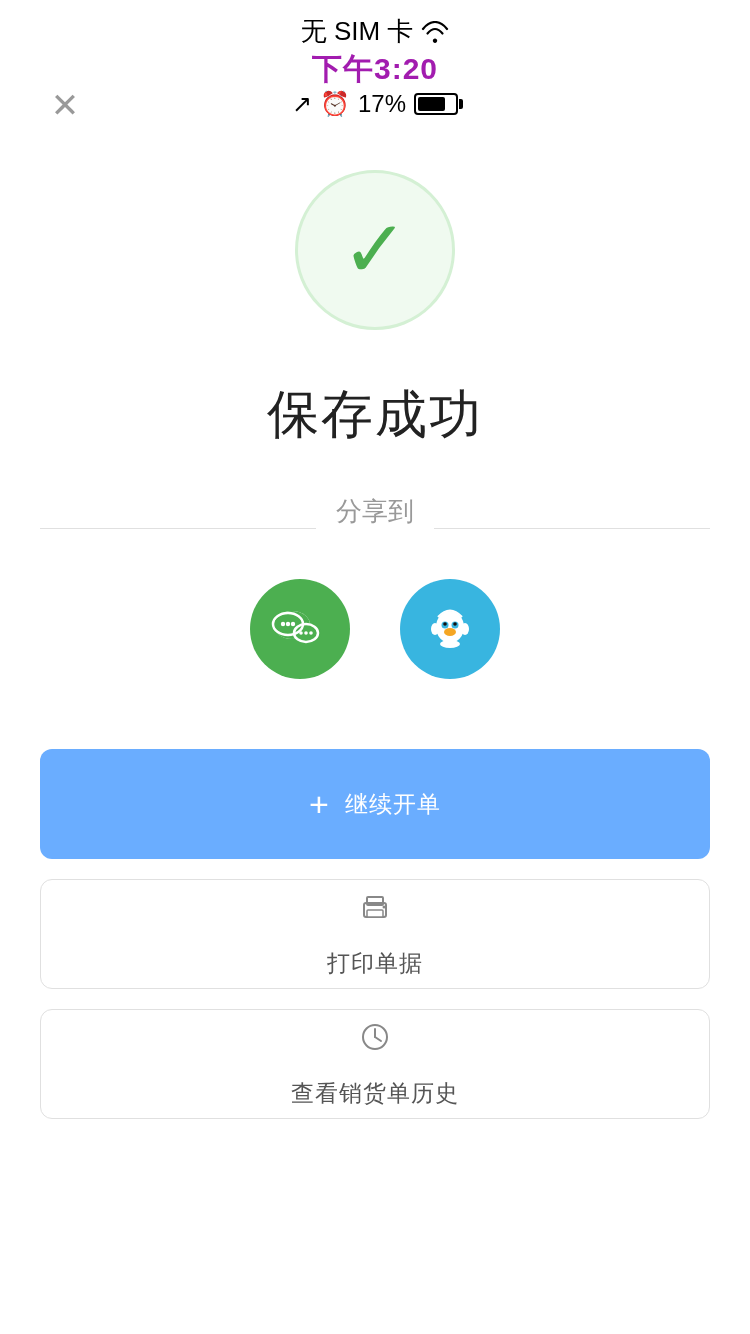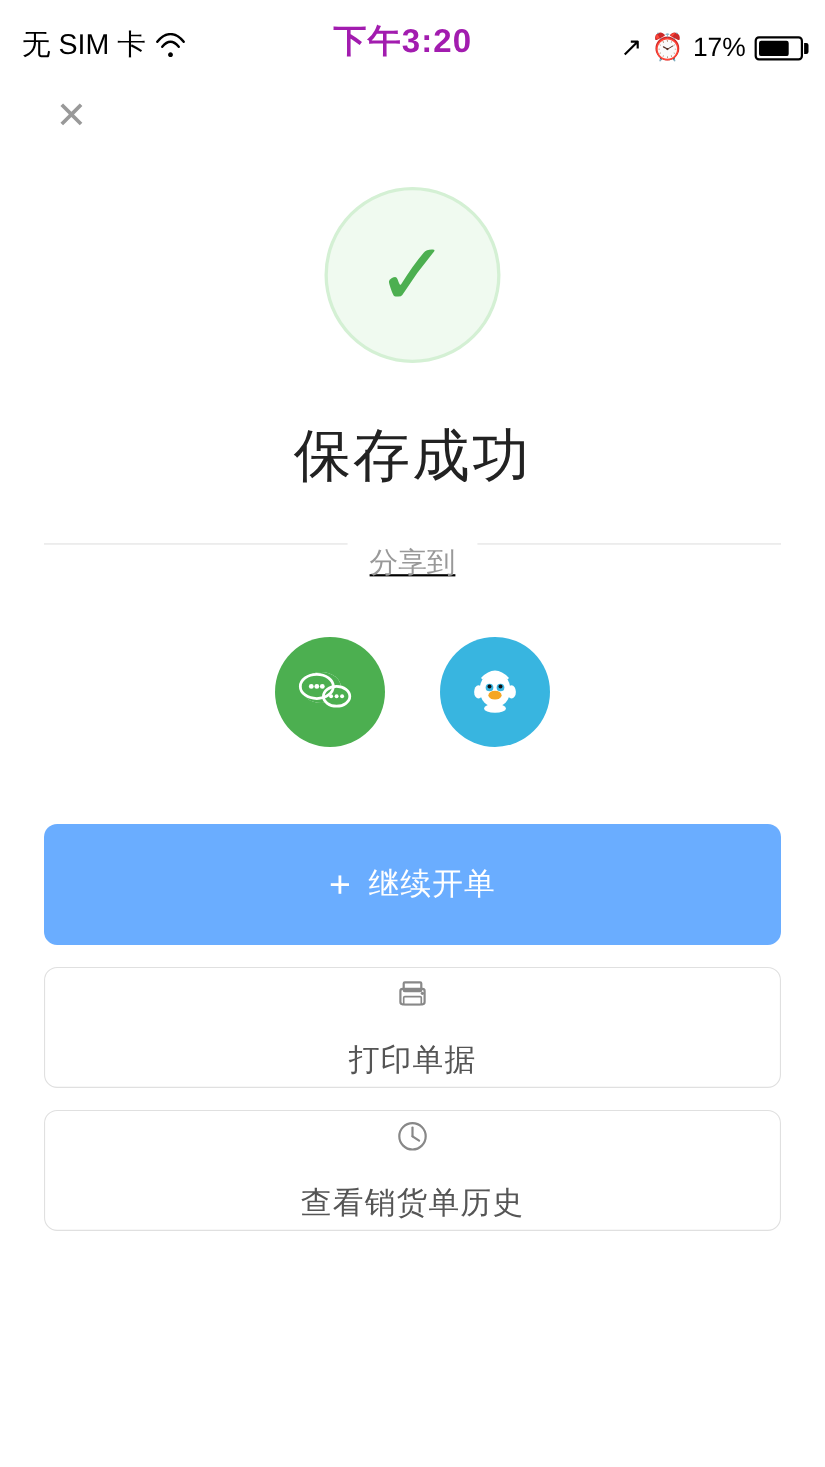--- a/index.html
+++ b/index.html
@@ -13,25 +13,26 @@
       width: 750px;
       height: 1334px;
       background: #ffffff;
       font-family: -apple-system, 'PingFang SC', 'Helvetica Neue', Arial, sans-serif;
       overflow: hidden;
     }
 
     
     .status-bar {
       display: flex;
-      align-items: flex-end;
+      align-items: center;
       justify-content: space-between;
-      padding: 2px 20px;
+      padding: 14px 20px;
       height: 60px;
       background: #ffffff;
+      flex-direction: column;
     }
 
     .status-left {
       display: flex;
       align-items: center;
       gap: 8px;
       font-size: 26px;
       color: #000;
       font-weight: 500;
     }
@@ -149,24 +150,23 @@
       font-weight: 400;
       color: #222;
       margin-bottom: 44px;
       letter-spacing: 2px;
     }
 
     
     .share-divider {
       width: 100%;
       display: flex;
-      align-items: flex-start;
+      align-items: flex-end;
       gap: 20px;
       margin-bottom: 50px;
-      text-decoration: underline;
     }
 
     .divider-line {
       flex: 1;
       height: 1px;
       background: #e0e0e0;
     }
 
     .divider-label {
       font-size: 26px;
@@ -232,21 +232,21 @@
       color: #555;
       border: 1px solid #e0e0e0 !important;
       flex-direction: column;
     }
 
     .btn-icon {
       font-size: 34px;
     }
 
     .btn-label {
-      font-size: 28px;
+      font-size: 23px;
       letter-spacing: 1px;
     }
   </style>
 </head>
 <body>
 
 <div class="status-bar">
   <div class="status-left">
     <span>无 SIM 卡</span>
     <svg class="wifi-icon" viewBox="0 0 28 22" fill="none">

